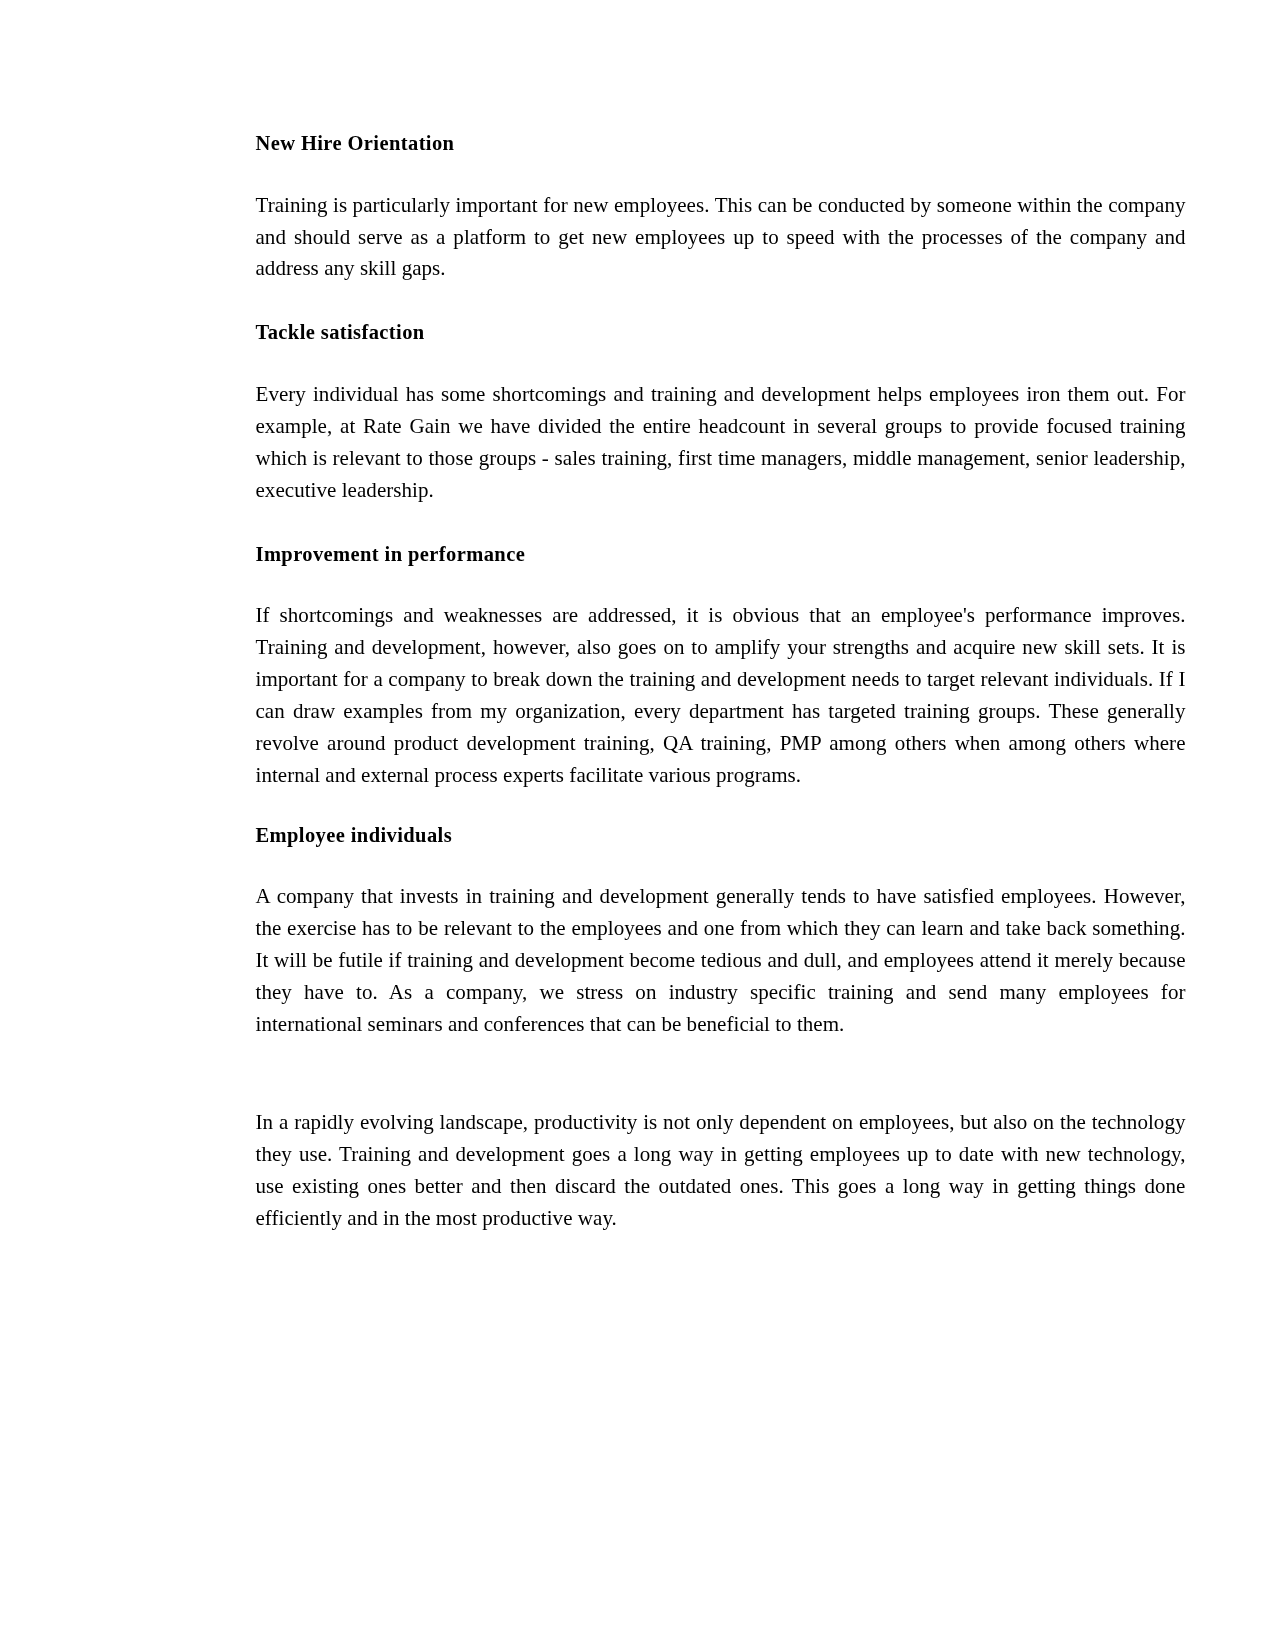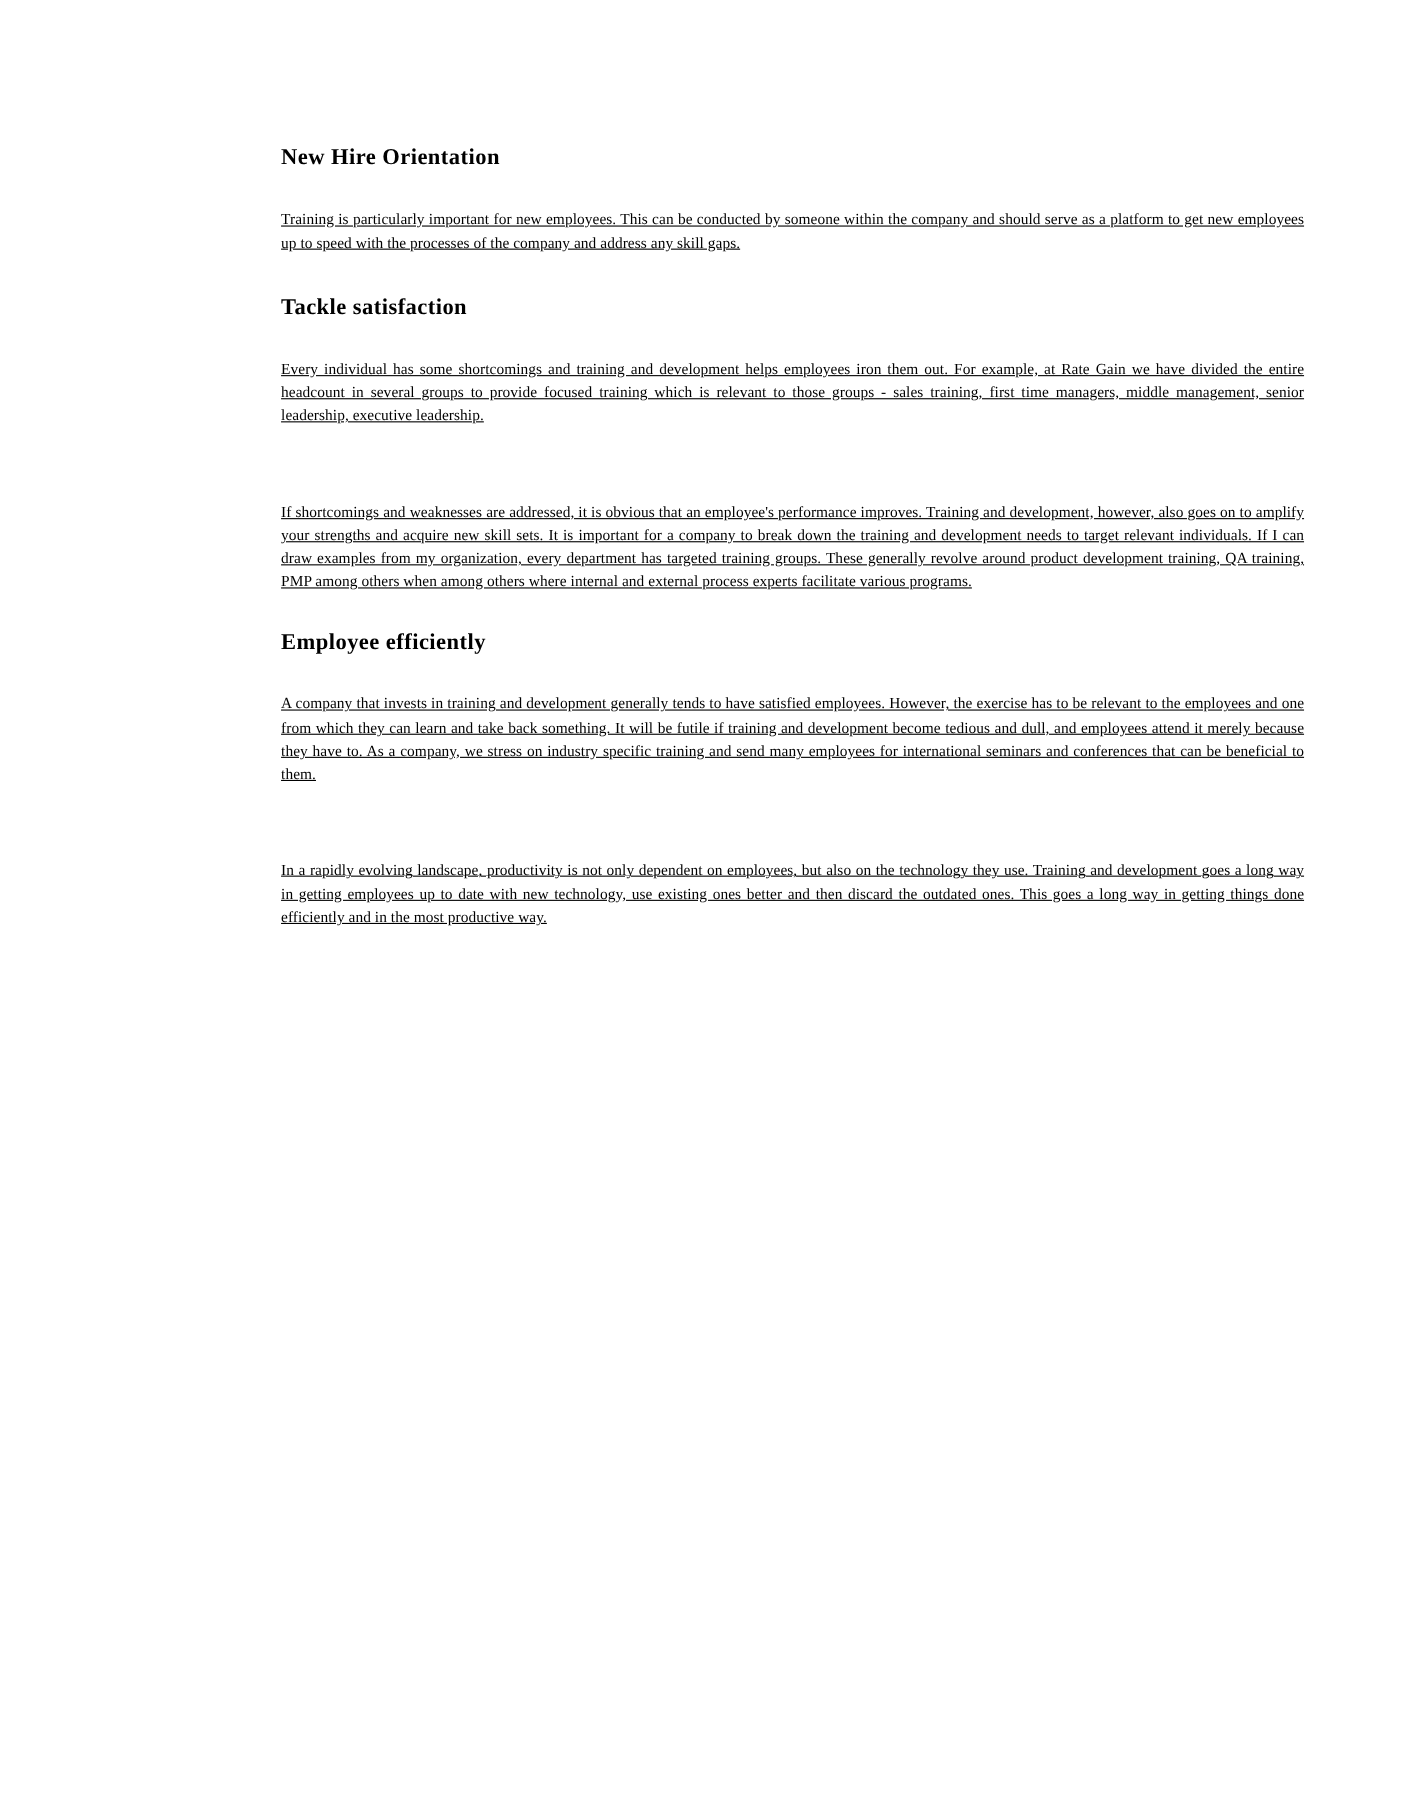--- a/index.html
+++ b/index.html
@@ -22,26 +22,25 @@
     width: 930px;
   }
   h2.section-heading {
     font-size: 20.5px;
     font-weight: bold;
     margin: 0 0 0 0;
     line-height: 1.35;
     letter-spacing: 0.4px;
   }
   p.body-text {
-    font-size: 14px;
+    font-size: 21px;
     line-height: 1.52;
     text-align: justify;
     margin: 0;
     letter-spacing: 0.05px;
-    text-decoration: underline;
   }
   .gap-after-heading { height: 32px; }
   .gap-after-para { height: 34px; }
   .gap-after-para-small { height: 30px; }
 </style>
 </head>
 <body>
 
 <div class="page">
   <div class="doc-body">
@@ -49,25 +48,26 @@
     <h2 class="section-heading">New Hire Orientation</h2>
     <div class="gap-after-heading"></div>
     <p class="body-text">Training is particularly important for new employees. This can be conducted by someone within the company and should serve as a platform to get new employees up to speed with the processes of the company and address any skill gaps.</p>
     <div class="gap-after-para"></div>
 
     <h2 class="section-heading">Tackle satisfaction</h2>
     <div class="gap-after-heading"></div>
     <p class="body-text">Every individual has some shortcomings and training and development helps employees iron them out. For example, at Rate Gain we have divided the entire headcount in several groups to provide focused training which is relevant to those groups - sales training, first time managers, middle management, senior leadership, executive leadership.</p>
     <div class="gap-after-para"></div>
 
+    <h2 class="section-heading">Improvement in performance</h2>
     <div class="gap-after-heading"></div>
     <p class="body-text">If shortcomings and weaknesses are addressed, it is obvious that an employee's performance improves. Training and development, however, also goes on to amplify your strengths and acquire new skill sets. It is important for a company to break down the training and development needs to target relevant individuals. If I can draw examples from my organization, every department has targeted training groups. These generally revolve around product development training, QA training, PMP among others when among others where internal and external process experts facilitate various programs.</p>
     <div class="gap-after-para-small"></div>
 
-    <h2 class="section-heading">Employee efficiently</h2>
+    <h2 class="section-heading">Employee individuals</h2>
     <div class="gap-after-heading"></div>
     <p class="body-text">A company that invests in training and development generally tends to have satisfied employees. However, the exercise has to be relevant to the employees and one from which they can learn and take back something. It will be futile if training and development become tedious and dull, and employees attend it merely because they have to. As a company, we stress on industry specific training and send many employees for international seminars and conferences that can be beneficial to them.</p>
     <div class="gap-after-para"></div>
 
     <div class="gap-after-heading"></div>
     <p class="body-text">In a rapidly evolving landscape, productivity is not only dependent on employees, but also on the technology they use. Training and development goes a long way in getting employees up to date with new technology, use existing ones better and then discard the outdated ones. This goes a long way in getting things done efficiently and in the most productive way.</p>
 
   </div>
 </div>
 

